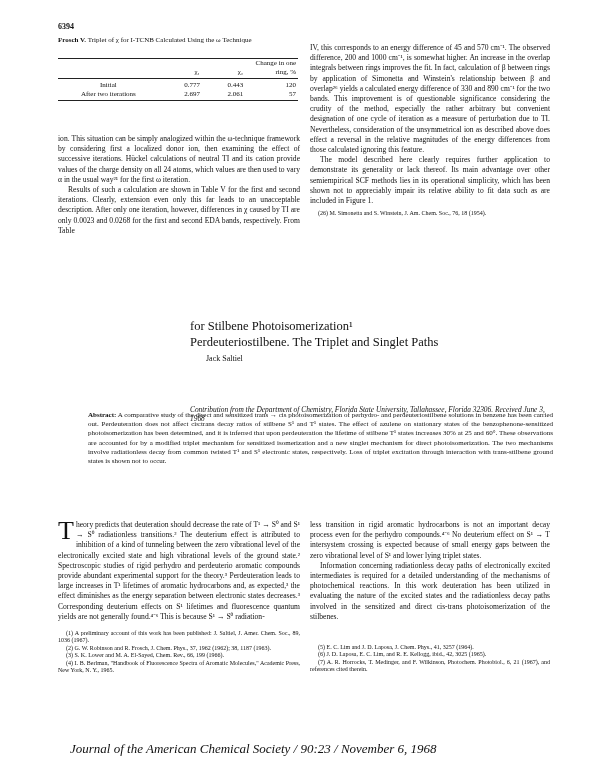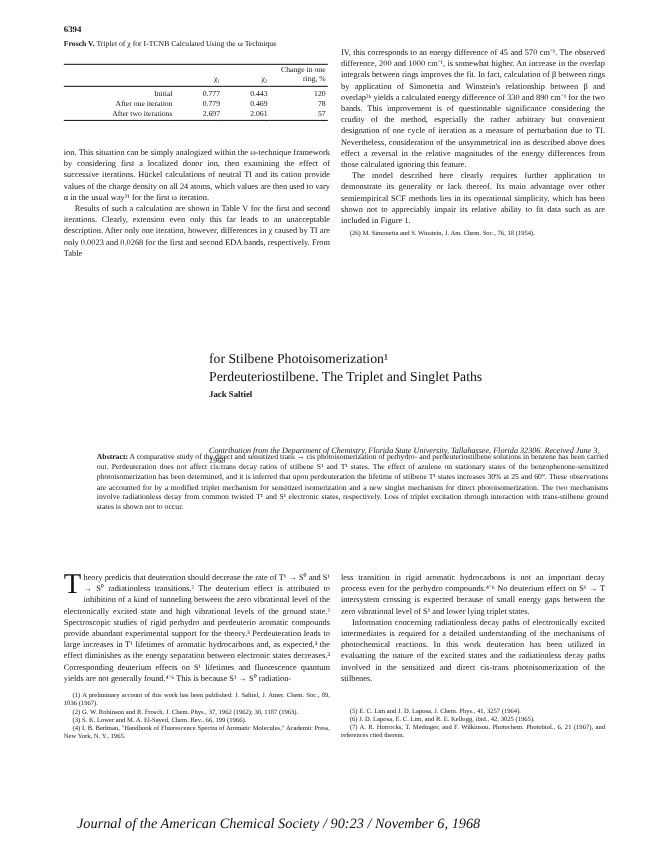--- a/index.html
+++ b/index.html
@@ -9,30 +9,30 @@
   .page-num { left: 58px; top: 22px; font-size: 8px; font-weight: bold; }
   .table-caption { left: 58px; top: 36px; width: 240px; font-size: 7px; line-height: 9px; }
   .table-caption b { font-weight: bold; }
   .tbl { left: 58px; top: 58px; width: 240px; font-size: 7px; border-collapse: collapse; }
   .tbl th, .tbl td { padding: 0 2px; line-height: 9px; font-weight: normal; }
   .tbl thead tr th { border-bottom: 1px solid #222; vertical-align: bottom; padding-bottom: 1px; }
   .tbl thead { border-top: 1px solid #222; }
   .tbl tbody tr:last-child td { border-bottom: 1px solid #222; padding-bottom: 1px; }
   .tbl tbody tr:first-child td { padding-top: 2px; }
   .tbl .num { text-align: right; }
-  .tbl .rowlabel { text-align: right; }
+  .tbl .rowlabel { text-align: center; }
   .col { font-size: 7.6px; line-height: 10.2px; text-align: justify; }
   .col p { margin: 0; text-indent: 0; }
   .col p.ind { text-indent: 10px; }
   .leftcol { left: 58px; width: 242px; }
   .rightcol { left: 310px; width: 240px; }
   .fn { font-size: 6px; line-height: 7.4px; text-align: justify; }
   .fn p { margin: 0; text-indent: 8px; }
   .title { left: 190px; top: 318px; width: 360px; font-size: 12.5px; line-height: 16px; }
-  .author { left: 190px; top: 354px; font-size: 8px; font-weight: bold; }
+  .author { left: 206px; top: 354px; font-size: 8px; font-weight: normal; }
   .affil { left: 190px; top: 369px; width: 360px; font-size: 7.4px; line-height: 9px; font-style: italic; margin-top: 36px; }
   .abstract { left: 88px; top: 411px; width: 465px; font-size: 7px; line-height: 9.2px; text-align: justify; }
   .abstract b { font-weight: bold; margin-top: 33px; }
   .dropcap { float: left; font-size: 26px; line-height: 20px; margin: 1px 2px 0 0; }
   .footer { left: 58px; top: 741px; font-size: 13px; font-style: italic; margin-left: 12px; }
 </style>
 </head>
 <body>
 
 <div class="abs page-num">6394</div>
@@ -50,26 +50,20 @@
       <th class="num">χ₂</th>
       <th class="num" style="width:22%">Change in one ring, %</th>
     </tr>
   </thead>
   <tbody>
     <tr>
       <td class="rowlabel">Initial</td>
       <td class="num">0.777</td>
       <td class="num">0.443</td>
       <td class="num">120</td>
-    </tr>
-    <tr>
-      <td class="rowlabel">After one iteration</td>
-      <td class="num">0.779</td>
-      <td class="num">0.469</td>
-      <td class="num">78</td>
     </tr>
     <tr>
       <td class="rowlabel">After two iterations</td>
       <td class="num">2.697</td>
       <td class="num">2.061</td>
       <td class="num">57</td>
     </tr>
   </tbody>
 </table>
 

